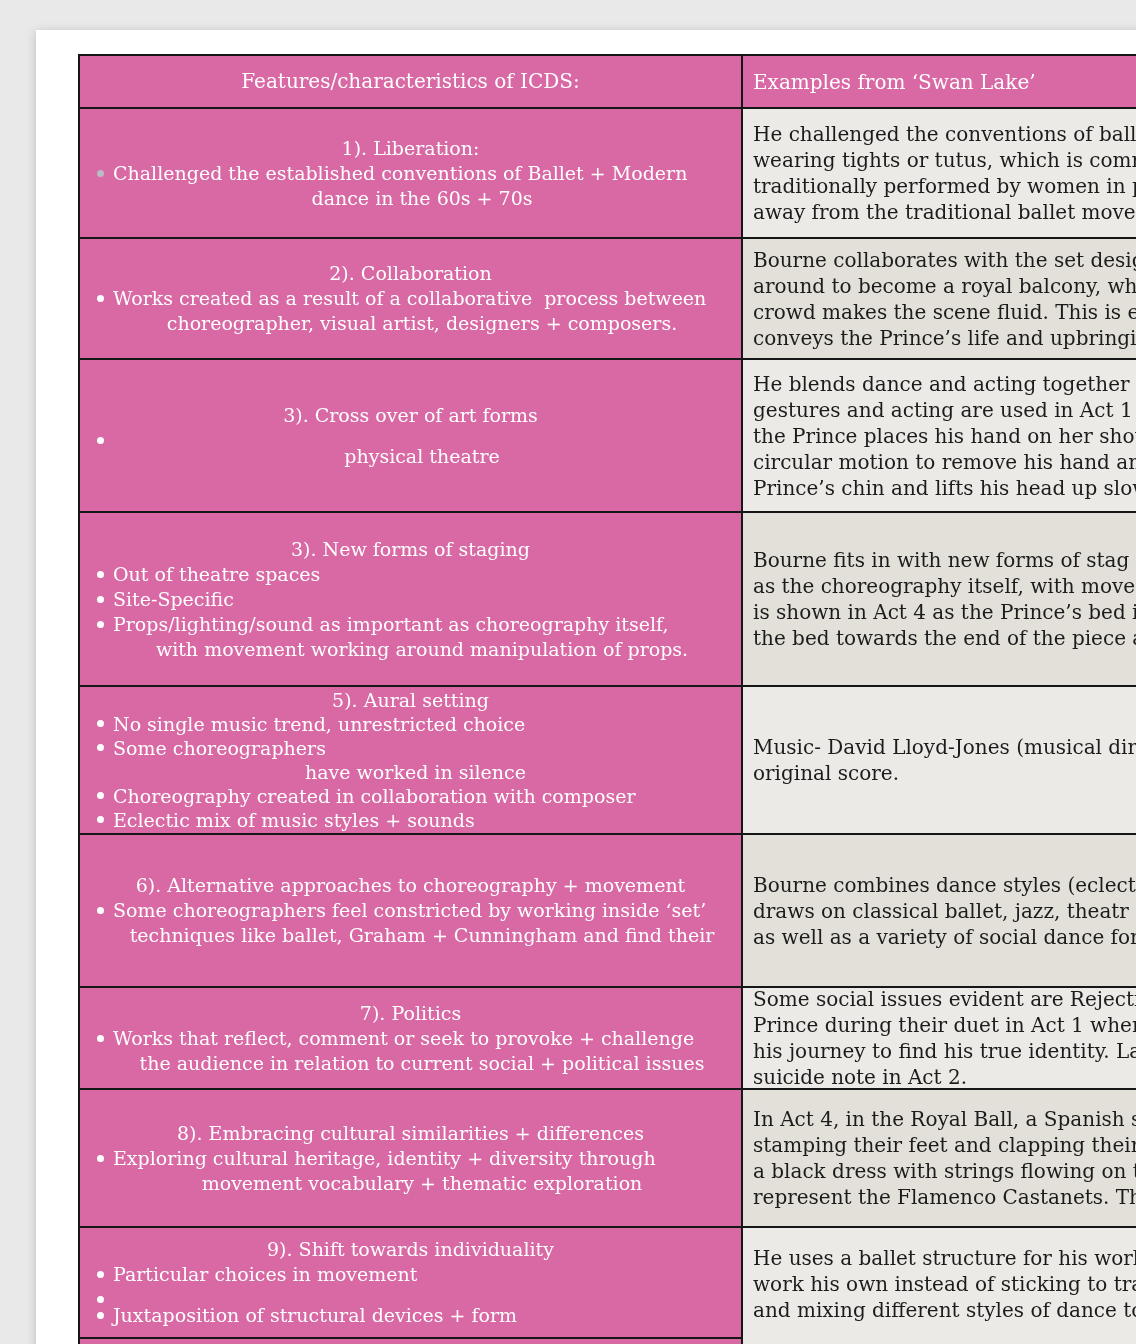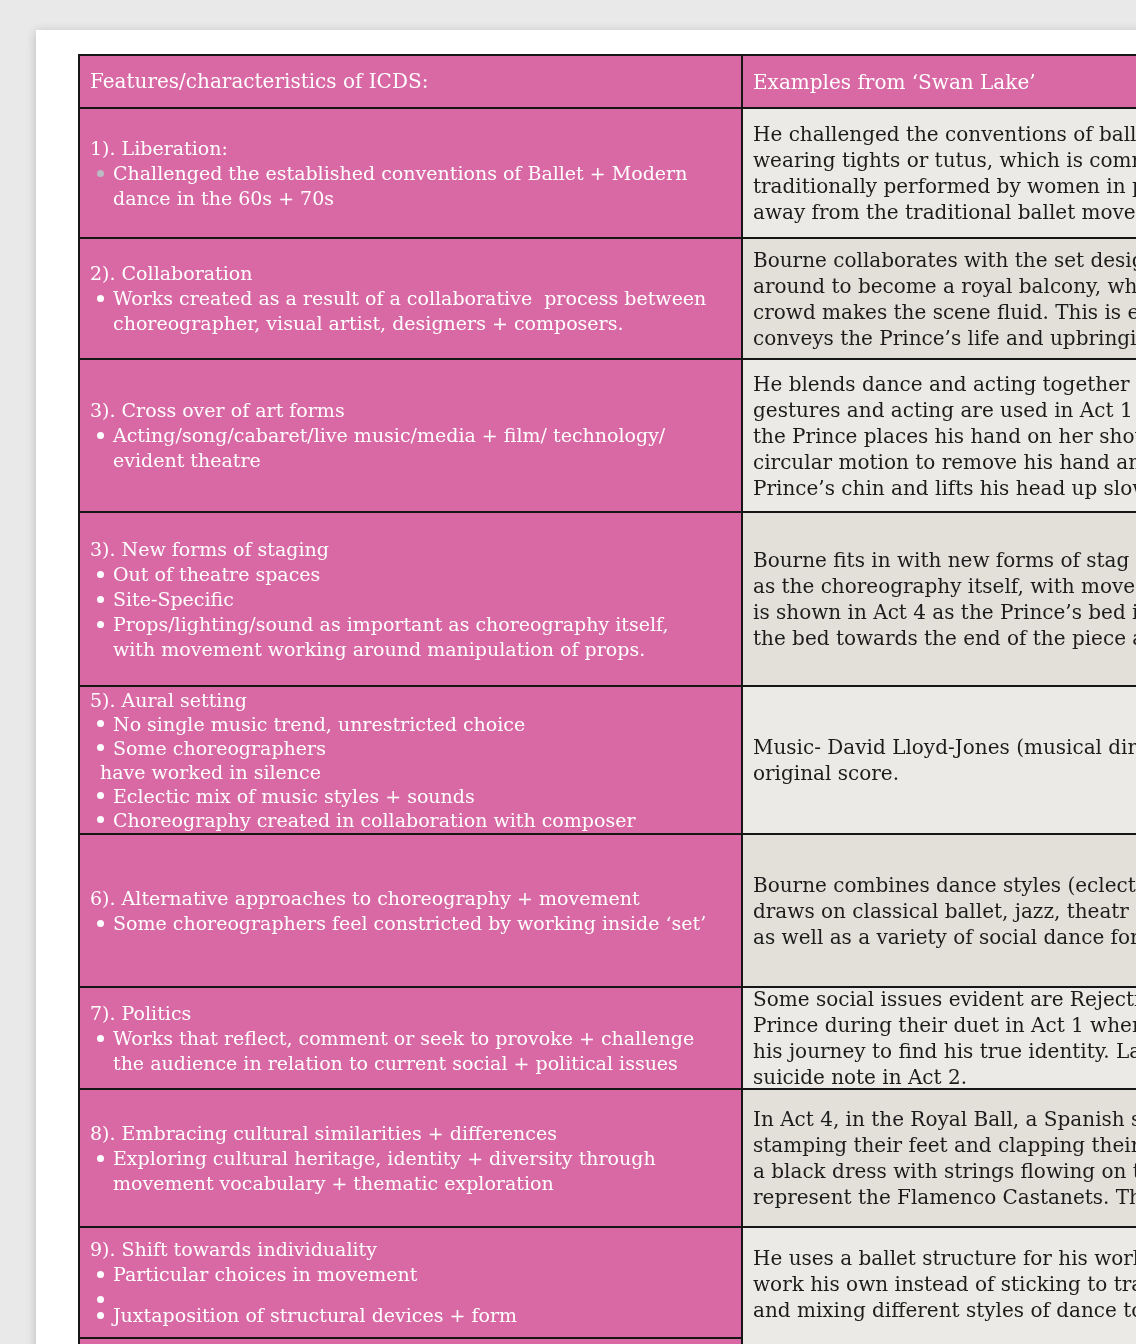--- a/index.html
+++ b/index.html
@@ -28,21 +28,21 @@
     border-left:2px solid var(--border);
   }
   .row{display:flex;width:100%;}
   .cell{height:100%;display:flex;flex-direction:column;justify-content:center;}
   .cell.left{
     width:663px;min-width:663px;
     background:var(--pink);
     border-right:2px solid var(--border);
     padding:6px 10px;
     color:#ffffff;
-    font-size:19px;line-height:25px;
+    font-size:19px;line-height:25px;text-align:center;
   }
   .cell.left.tight{font-size:19px;line-height:24px;}
   .cell.right{
     flex:1;
     padding:6px 0 6px 10px;
   }
   .cell.right.shade-light{background:var(--cell-light);}
   .cell.right.shade-dark{background:var(--cell-dark);}
   .cell.right.pinkbg{background:var(--pink);}
   .bb{border-bottom:2px solid var(--border);}
@@ -103,23 +103,22 @@
           <div class="rl">around to become a royal balcony, which</div>
           <div class="rl">crowd makes the scene fluid. This is es</div>
           <div class="rl">conveys the Prince’s life and upbringin</div>
         </div>
       </div>
       <div class="row" style="height: 153px;">
         <div class="cell left bb">
           <div class="lh">3). Cross over of art forms</div>
           <div class="lb">
             <div class="marker"></div>
-            <div class="bt">Acting/song/cabaret/live music/media + film/ technology/</div>
-          </div>
-          <div class="lc">evident theatre</div>
+          </div>
+          <div class="lc">physical theatre</div>
         </div>
         <div class="cell right shade-light bb">
           <div class="rl">He blends dance and acting together th</div>
           <div class="rl">gestures and acting are used in Act 1 in</div>
           <div class="rl">the Prince places his hand on her shou</div>
           <div class="rl">circular motion to remove his hand an</div>
           <div class="rl">Prince’s chin and lifts his head up slow</div>
         </div>
       </div>
       <div class="row" style="height: 174px;">
@@ -153,39 +152,40 @@
             <div class="marker"></div>
             <div class="bt">No single music trend, unrestricted choice</div>
           </div>
           <div class="lb">
             <div class="marker"></div>
             <div class="bt">Some choreographers</div>
           </div>
           <div class="lp">have worked in silence</div>
           <div class="lb">
             <div class="marker"></div>
+            <div class="bt">Choreography created in collaboration with composer</div>
+          </div>
+          <div class="lb">
+            <div class="marker"></div>
             <div class="bt">Eclectic mix of music styles + sounds</div>
-          </div>
-          <div class="lb">
-            <div class="marker"></div>
-            <div class="bt">Choreography created in collaboration with composer</div>
           </div>
         </div>
         <div class="cell right shade-light bb">
           <div class="rl">Music- David Lloyd-Jones (musical dir</div>
           <div class="rl">original score.</div>
         </div>
       </div>
       <div class="row" style="height: 153px;">
         <div class="cell left bb">
           <div class="lh">6). Alternative approaches to choreography + movement</div>
           <div class="lb">
             <div class="marker"></div>
             <div class="bt">Some choreographers feel constricted by working inside ‘set’</div>
           </div>
+          <div class="lc">techniques like ballet, Graham + Cunningham and find their</div>
         </div>
         <div class="cell right shade-dark bb">
           <div class="rl">Bourne combines dance styles (eclect</div>
           <div class="rl">draws on classical ballet, jazz, theatr</div>
           <div class="rl">as well as a variety of social dance for</div>
         </div>
       </div>
       <div class="row" style="height: 102px;">
         <div class="cell left bb">
           <div class="lh">7). Politics</div>

